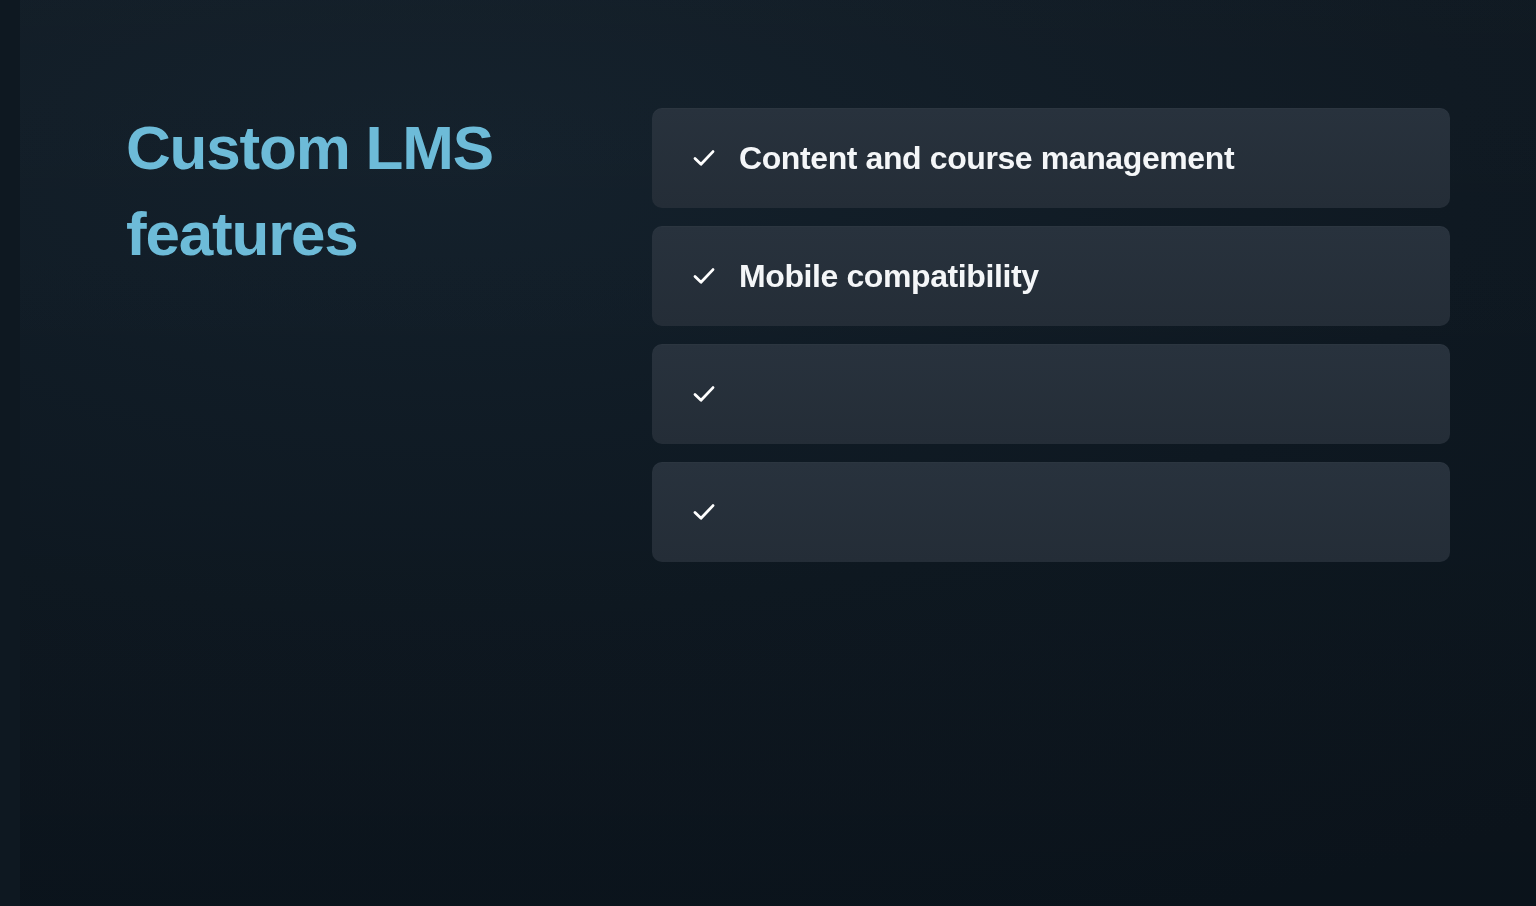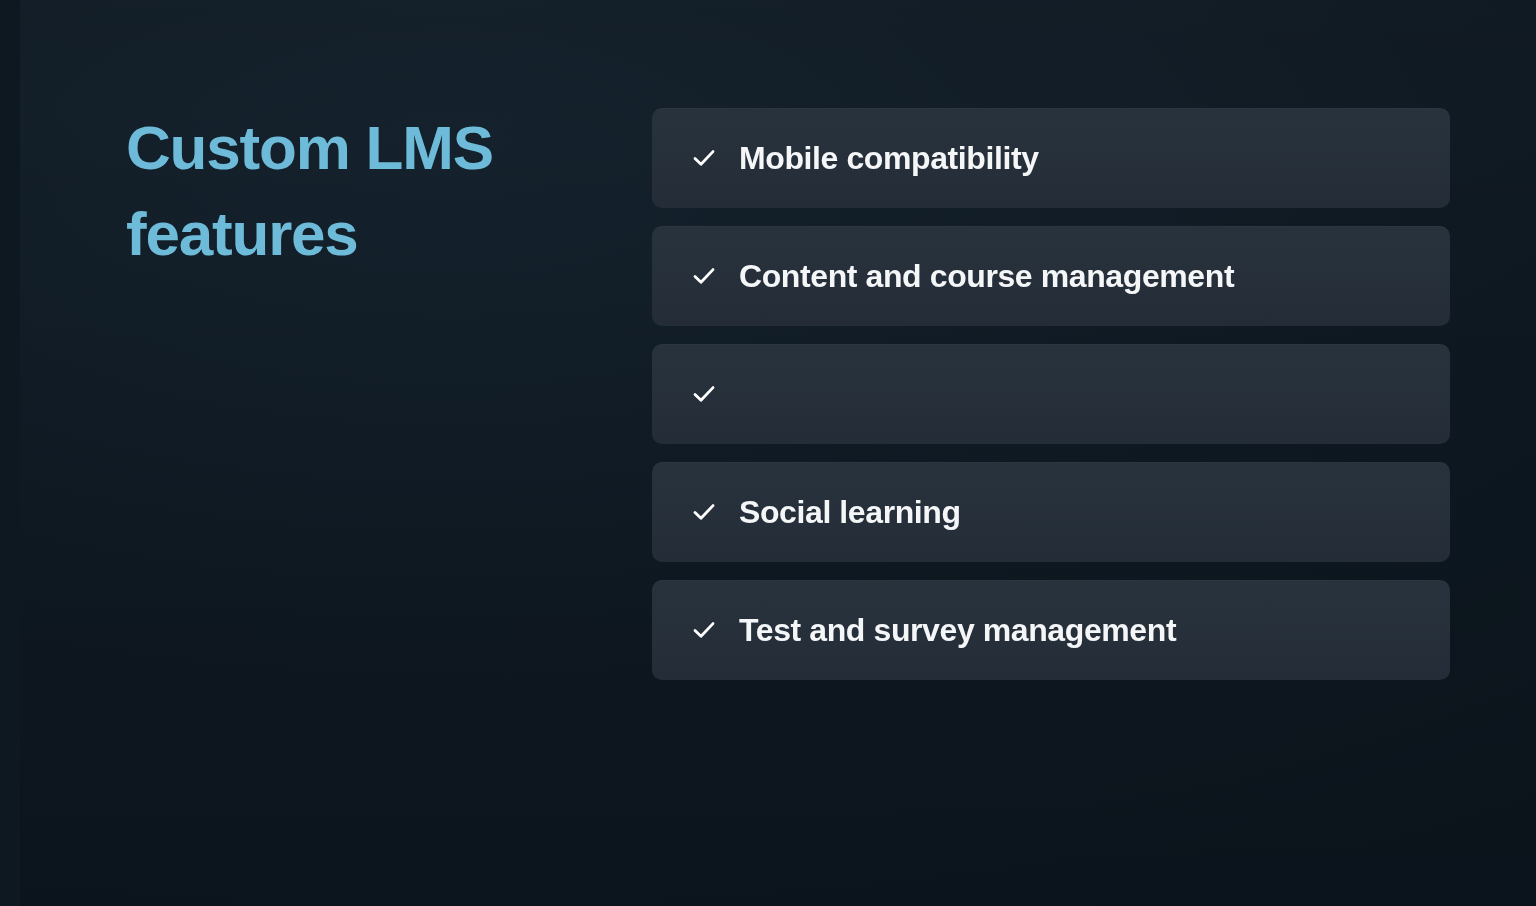--- a/index.html
+++ b/index.html
@@ -112,54 +112,45 @@
     </div>
 
     <div class="features">
 
       <div class="feature-card">
         <span class="check-icon">
           <svg width="26" height="26" viewBox="0 0 26 26" aria-hidden="true">
             <path d="M4 13.4 L10 19.2 L22 6.6" fill="none" stroke="#ffffff" stroke-width="2.8" stroke-linecap="round" stroke-linejoin="round"></path>
           </svg>
         </span>
-        <span class="feature-label">Mobile compatibility</span>
+        <span class="feature-label">Content and course management</span>
       </div>
 
       <div class="feature-card">
         <span class="check-icon">
           <svg width="26" height="26" viewBox="0 0 26 26" aria-hidden="true">
             <path d="M4 13.4 L10 19.2 L22 6.6" fill="none" stroke="#ffffff" stroke-width="2.8" stroke-linecap="round" stroke-linejoin="round"></path>
           </svg>
         </span>
-        <span class="feature-label">Content and course management</span>
+        <span class="feature-label">Mobile compatibility</span>
       </div>
 
 
       <div class="feature-card">
         <span class="check-icon">
           <svg width="26" height="26" viewBox="0 0 26 26" aria-hidden="true">
             <path d="M4 13.4 L10 19.2 L22 6.6" fill="none" stroke="#ffffff" stroke-width="2.8" stroke-linecap="round" stroke-linejoin="round"></path>
           </svg>
         </span>
       </div>
 
       <div class="feature-card">
         <span class="check-icon">
           <svg width="26" height="26" viewBox="0 0 26 26" aria-hidden="true">
             <path d="M4 13.4 L10 19.2 L22 6.6" fill="none" stroke="#ffffff" stroke-width="2.8" stroke-linecap="round" stroke-linejoin="round"></path>
           </svg>
         </span>
-        <span class="feature-label">Social learning</span>
       </div>
 
-      <div class="feature-card">
-        <span class="check-icon">
-          <svg width="26" height="26" viewBox="0 0 26 26" aria-hidden="true">
-            <path d="M4 13.4 L10 19.2 L22 6.6" fill="none" stroke="#ffffff" stroke-width="2.8" stroke-linecap="round" stroke-linejoin="round"></path>
-          </svg>
-        </span>
-        <span class="feature-label">Test and survey management</span>
-      </div>
 
     </div>
   </div>
 </div>
 
 </body></html>

